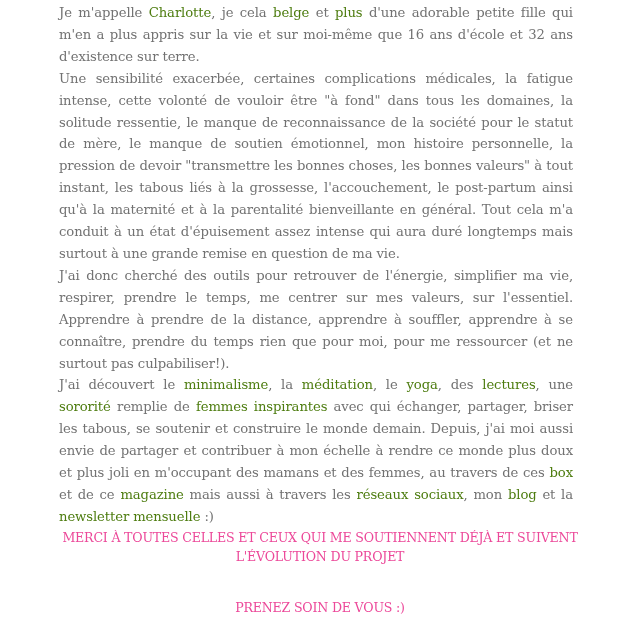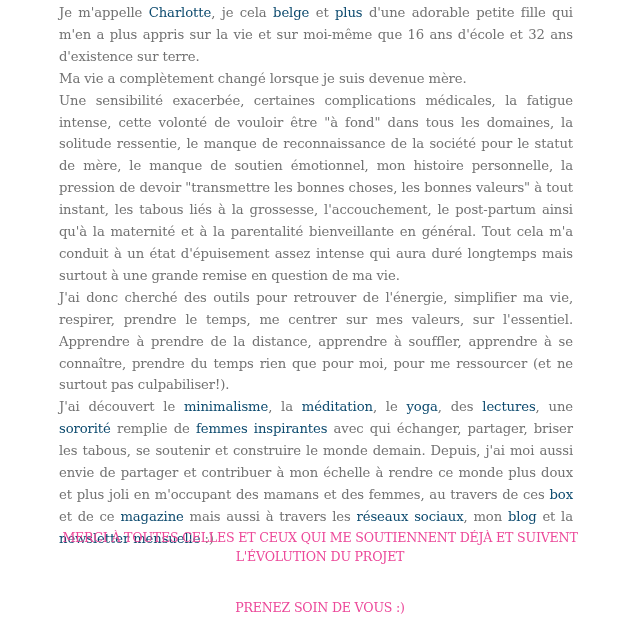--- a/index.html
+++ b/index.html
@@ -10,41 +10,40 @@
     top: 2px;
     width: 514px;
     font-family: "DejaVu Serif", "Liberation Serif", serif;
     font-size: 13.2px;
     line-height: 21.9px;
     color: #727272;
     text-align: justify;
     letter-spacing: -0.1px;
   }
   .content p { margin: 0; }
-  .hl { color: #0c4a6e; }
+  .hl { color: #4d7c0f; }
   a.hl { text-decoration: none; }
   .closing {
     position: absolute;
     left: 60px;
     width: 520px;
     text-align: center;
     font-family: "DejaVu Serif", "Liberation Serif", serif;
     font-size: 12.6px;
     line-height: 19px;
     color: #ec4899;
     letter-spacing: -0.2px;
   }
   .thanks { top: 528px; }
   .care { top: 598px; }
 </style>
 </head>
 <body>
 
 <div class="content">
   <p><span>Je m'appelle </span><span class="hl">Charlotte</span><span>, je cela </span><span class="hl">belge</span><span> et </span><span class="hl">plus</span><span> d'une adorable petite fille qui m'en a plus appris sur la vie et sur moi-même que 16 ans d'école et 32 ans d'existence sur terre.</span></p>
-  <p>Ma vie a complètement changé lorsque je suis devenue mère.</p>
   <p>Une  sensibilité exacerbée, certaines complications médicales, la fatigue intense, cette volonté de vouloir être "à fond" dans tous les domaines, la solitude ressentie, le manque de reconnaissance de la société pour le statut de mère, le manque de soutien émotionnel, mon histoire personnelle, la pression de devoir "transmettre les bonnes choses, les bonnes valeurs" à tout instant, les tabous liés à la grossesse, l'accouchement, le post-partum ainsi qu'à la maternité et à la parentalité bienveillante en général. Tout cela m'a conduit à un état d'épuisement assez intense qui aura duré longtemps mais surtout à une grande remise en question de ma vie.</p>
   <p>J'ai donc cherché des outils pour retrouver de l'énergie, simplifier ma vie, respirer, prendre le temps, me centrer sur mes valeurs, sur l'essentiel. Apprendre à prendre de la distance, apprendre à souffler, apprendre à se connaître, prendre du temps rien que pour moi, pour me ressourcer (et ne surtout pas culpabiliser!).</p>
   <p><span>J'ai découvert le </span><a class="hl">minimalisme</a><span>, la </span><a class="hl">méditation</a><span>, le </span><a class="hl">yoga</a><span>, des </span><a class="hl">lectures</a><span>, une </span><a class="hl">sororité</a><span> remplie de </span><a class="hl">femmes inspirantes</a><span> avec qui échanger, partager, briser les tabous, se soutenir et construire le monde demain. Depuis, j'ai moi aussi envie de partager et contribuer à mon échelle à rendre ce monde plus doux et plus joli en m'occupant des mamans et des femmes, au travers de ces </span><a class="hl">box</a><span> et de ce </span><a class="hl">magazine</a><span> mais aussi à travers les </span><a class="hl">réseaux sociaux</a><span>, mon </span><a class="hl">blog</a><span> et la </span><a class="hl">newsletter mensuelle</a><span> :)</span></p>
 </div>
 
 <div class="closing thanks">MERCI À TOUTES CELLES ET CEUX QUI ME SOUTIENNENT DÉJÀ ET SUIVENT L'ÉVOLUTION DU PROJET</div>
 <div class="closing care">PRENEZ SOIN DE VOUS :)</div>
 
 </body></html>

